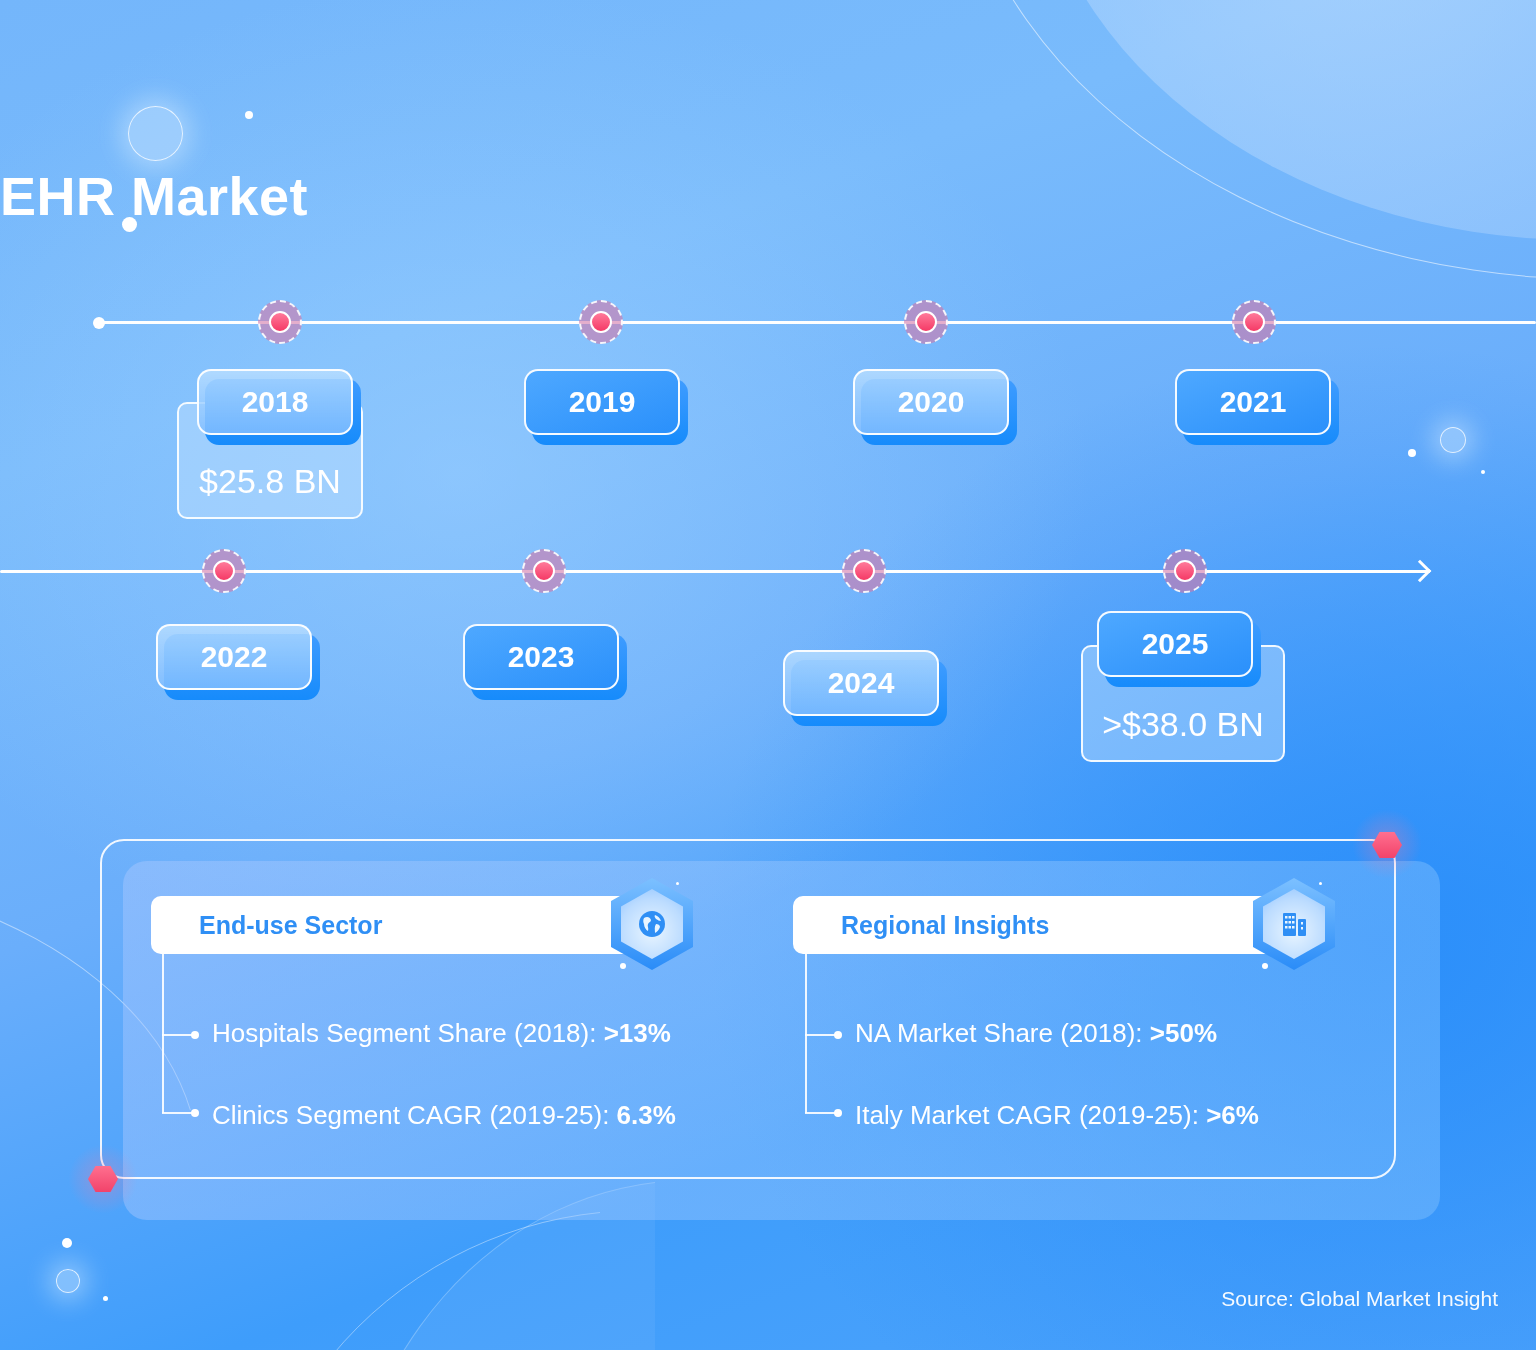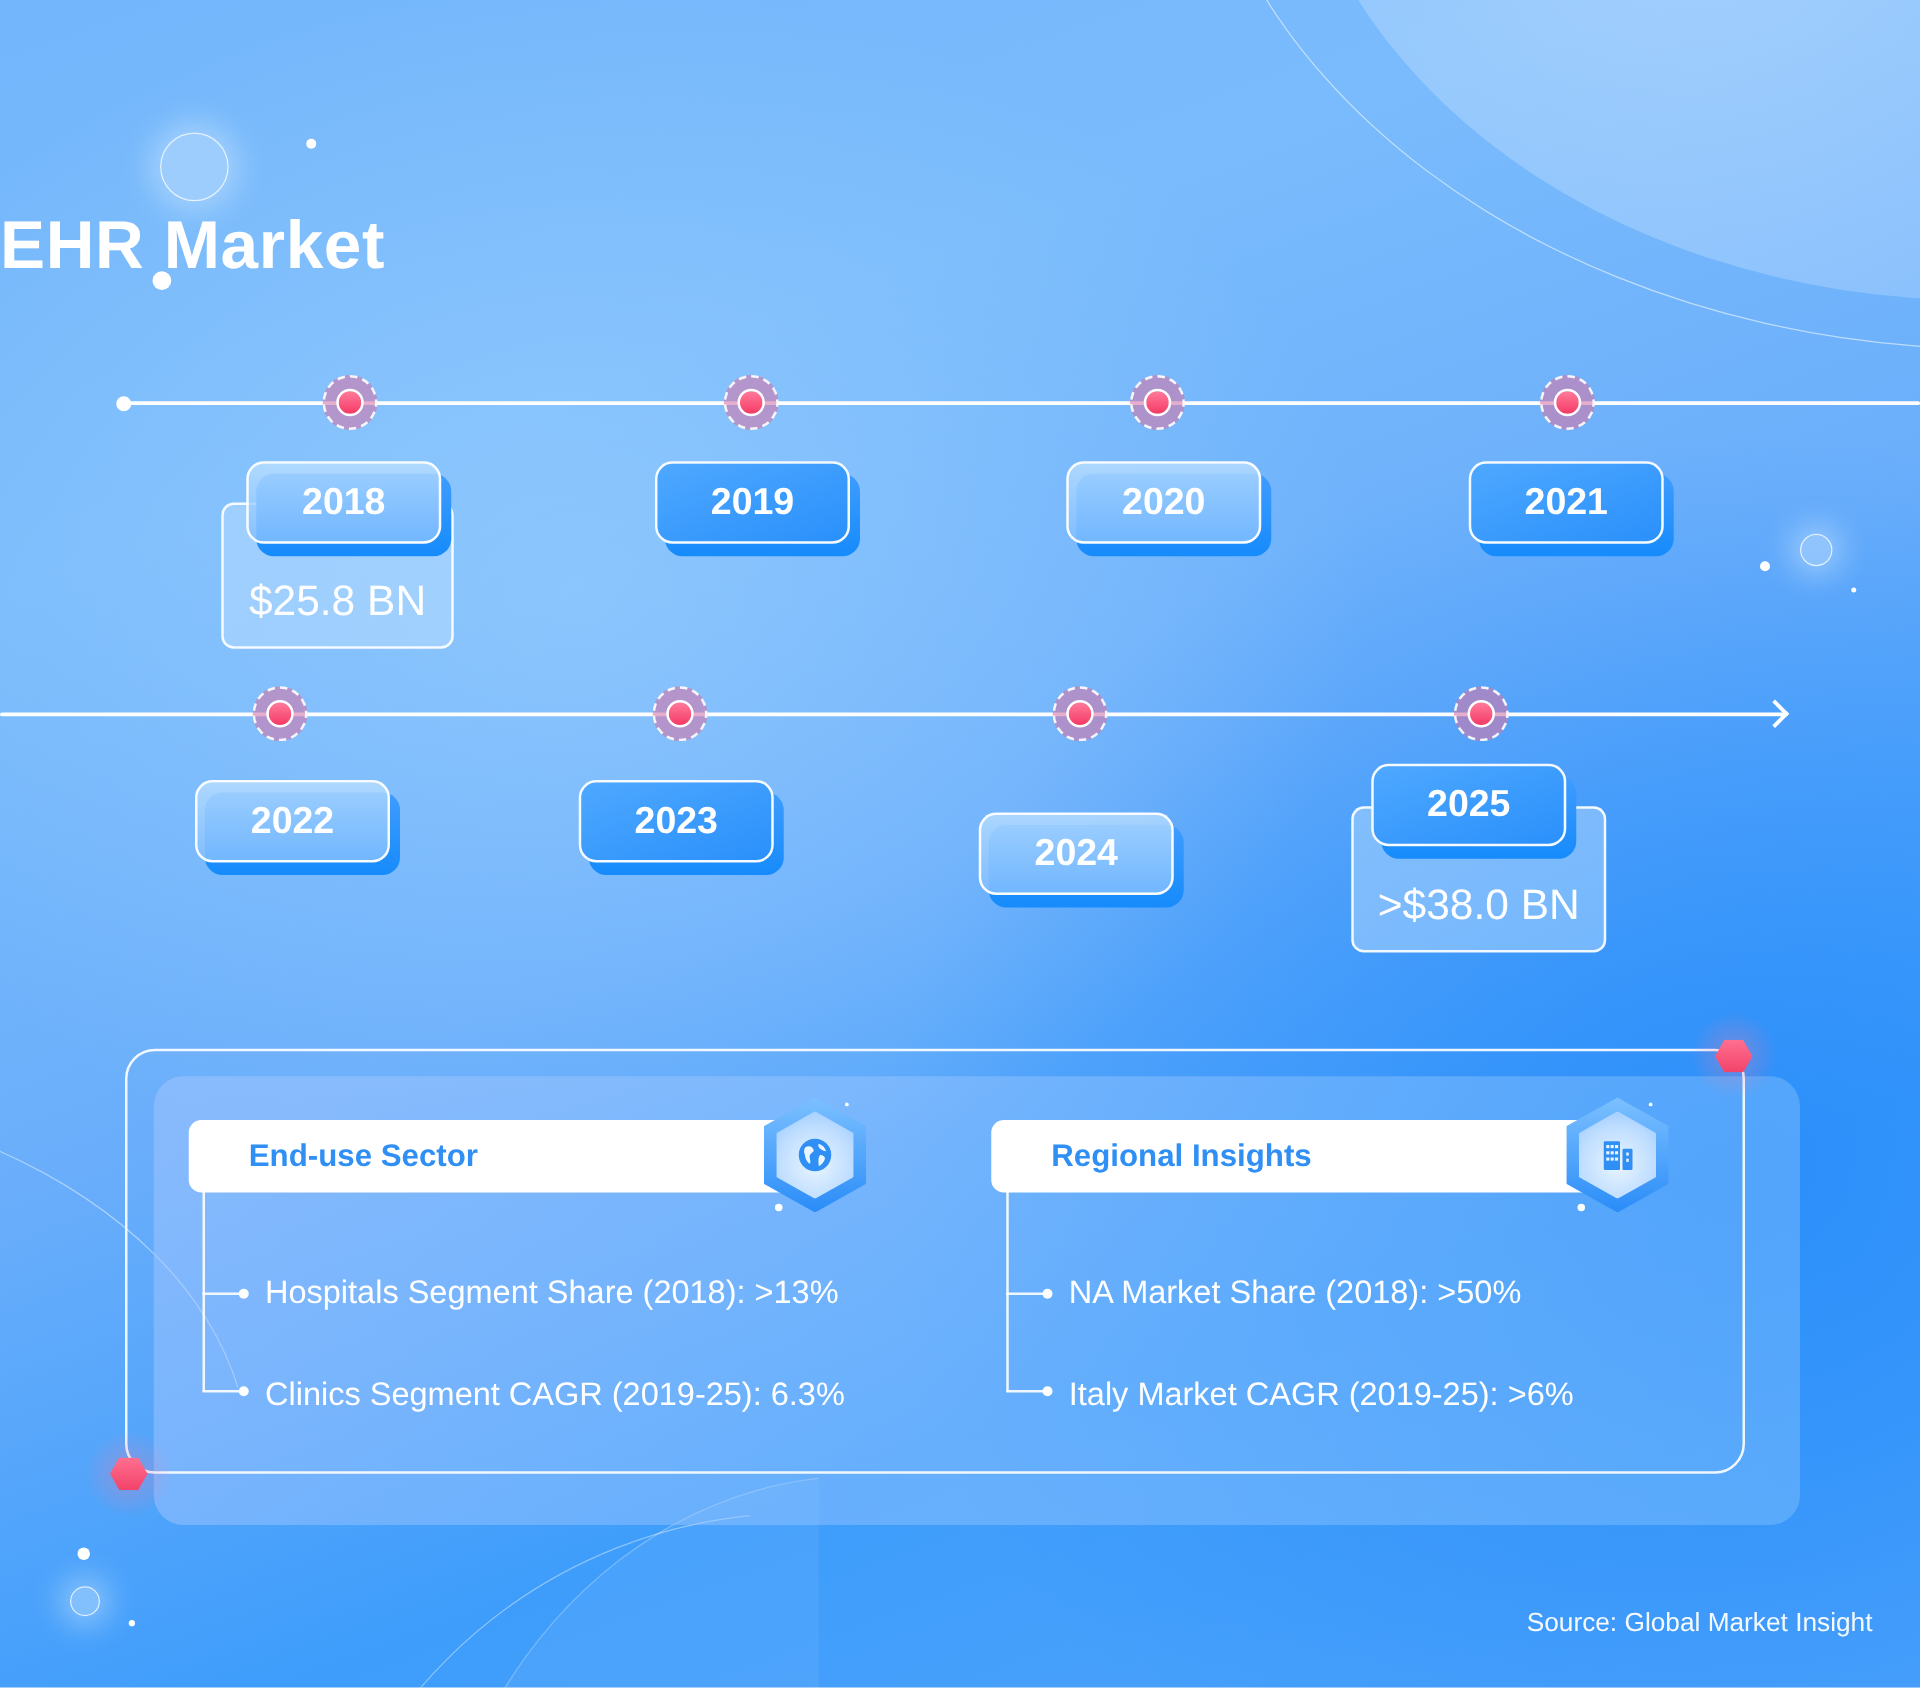--- a/index.html
+++ b/index.html
@@ -149,21 +149,21 @@
       background: radial-gradient(circle at 50% 60%, #e9f5ff 0%, #bcdcff 60%, #8ec3ff 100%);
       clip-path: polygon(50% 0, 100% 25%, 100% 75%, 50% 100%, 0 75%, 0 25%);
       display: flex; align-items: center; justify-content: center;
     }
     .tree-v { position: absolute; width: 2px; background: rgba(255,255,255,0.9); }
     .tree-h { position: absolute; height: 2px; background: rgba(255,255,255,0.9); }
     .tree-dot { position: absolute; width: 8px; height: 8px; border-radius: 50%; background: #fff; }
     .stat {
       position: absolute; font-size: 26px; color: #fff; white-space: nowrap;
     }
-    .stat b { font-weight: normal; }
+    .stat b { font-weight: bold; }
 
     .source {
       position: absolute; right: 38px; top: 1287px; font-size: 21px; color: rgba(255,255,255,0.95);
     }
   </style>
 </head>
 <body>
 
 <div class="arc-big"></div>
 <div class="arc-line"></div>

